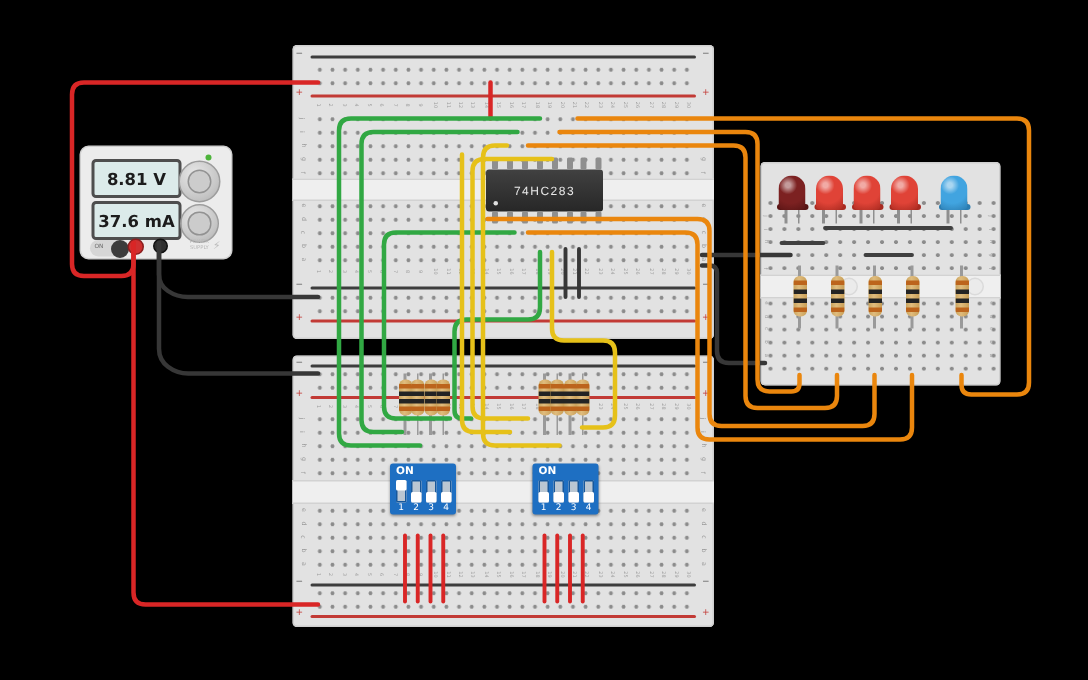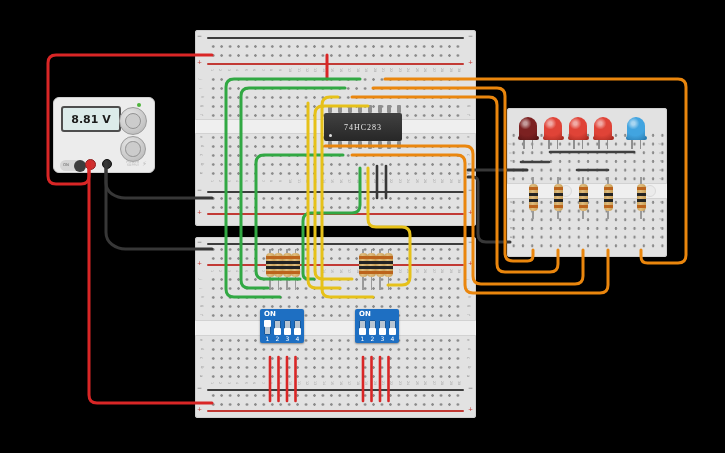--- a/index.html
+++ b/index.html
@@ -14,21 +14,21 @@
   .psu{position:absolute;background:#ececec;border:1px solid #cfcfcf;border-radius:6px;}
   .display{position:absolute;background:#dcebea;border:2px solid #4e4e4e;border-radius:3px;
            display:flex;align-items:center;justify-content:center;
            font-weight:bold;color:#1c1c1c;font-size:11px;}
   .knob{position:absolute;border-radius:50%;background:radial-gradient(circle at 38% 32%,#e8e8e8,#c6c6c6 65%,#aeaeae);border:1px solid #9c9c9c;}
   .knob:after{content:"";position:absolute;left:18%;top:18%;width:64%;height:64%;border-radius:50%;
               background:#cccccc;border:1px solid #929292;box-sizing:border-box;}
   .term{position:absolute;border-radius:50%;}
   .chip{position:absolute;background:linear-gradient(#414141,#272727);border-radius:2px;
         display:flex;align-items:center;justify-content:center;}
-  .chiplabel{color:#e8e8e8;font-family:Liberation Serif, serif;font-size:8px;letter-spacing:1px;}
+  .chiplabel{color:#e8e8e8;font-family:Liberation Sans, sans-serif;font-size:8px;letter-spacing:1px;}
   .pin{position:absolute;width:4px;height:8px;background:#8f8f8f;border-radius:1px;}
   .dip{position:absolute;background:#1e6fc2;border-radius:2px;box-shadow:0 1px 2px rgba(0,0,0,.4);}
   .dip .on{position:absolute;left:4px;top:1px;color:#fff;font-size:7px;font-weight:bold;}
   .slider{position:absolute;width:7px;height:15px;background:#b9c6d2;border-radius:1px;box-shadow:0 0 0 1px #16589c inset;}
   .nub{position:absolute;left:0;width:7px;height:7px;background:#fff;border-radius:1px;}
   .dipnum{position:absolute;color:#fff;font-size:6px;width:8px;text-align:center;}
   .led{position:absolute;width:18px;height:23px;border-radius:9px 9px 3px 3px;}
   .ledbase{position:absolute;width:21px;height:4px;border-radius:2px;}
   .leg{position:absolute;width:1.6px;height:10px;background:#8f8f8f;}
   .res-lead{position:absolute;width:1.6px;background:#9a9a9a;}
@@ -37,20 +37,23 @@
   svg{position:absolute;left:0;top:0;pointer-events:none;}
 </style>
 </head>
 <body>
 
 <div id="stage">
 
   <div class="psu" style="left:53px;top:97px;width:100px;height:74px;">
     <div class="display" style="left:7px;top:8px;width:56px;height:22px;">
         <span>8.81 V</span>
+      </div>
+    <div class="display" style="left:7px;top:36px;width:56px;height:22px;">
+        <span>37.6 mA</span>
       </div>
     <div class="knob" style="left:65px;top:9px;width:26px;height:26px;"></div>
     <div class="knob" style="left:66px;top:38px;width:24px;height:24px;"></div>
     <div class="abs" style="left: 83px; top: 5px; width: 4px; height: 4px; border-radius: 50%; background: rgb(77, 180, 59);" id="psu-ind"></div>
     <div class="abs" style="left:6px;top:62px;width:26px;height:11px;background:#d6d6d6;border-radius:6px;">
       <span style="position:absolute;left:3px;top:3px;font-size:6px;line-height:6px;color:#6a6a6a;transform:scale(.65);transform-origin:left top;">ON</span>
       <div style="position:absolute;right:0px;top:-0.5px;width:12px;height:12px;border-radius:50%;background:#3c3c3c;"></div>
     </div>
     <div class="term" style="left:31px;top:61px;width:11px;height:11px;background:#cf3030;border:1.6px solid #8c1f1f;box-sizing:border-box;"></div>
     <div class="term" style="left:48px;top:61px;width:10px;height:10px;background:#2f2f2f;border:1.6px solid #111;box-sizing:border-box;"></div>

